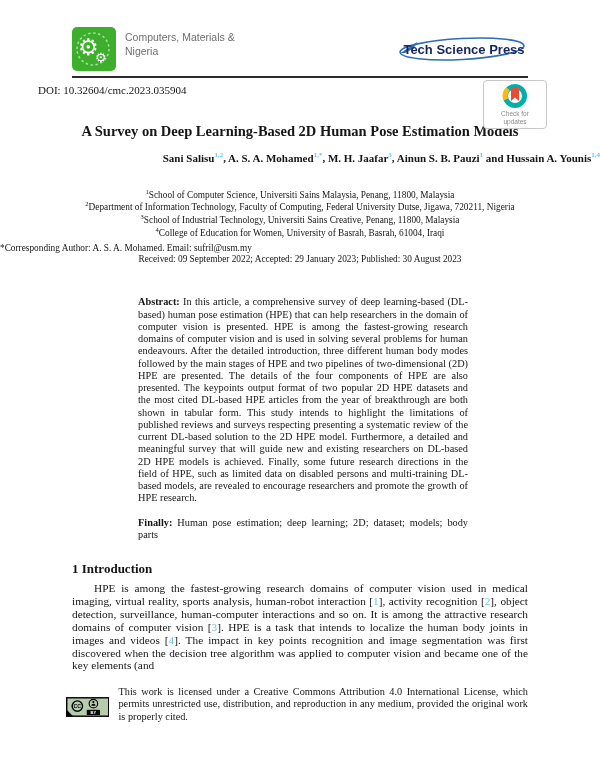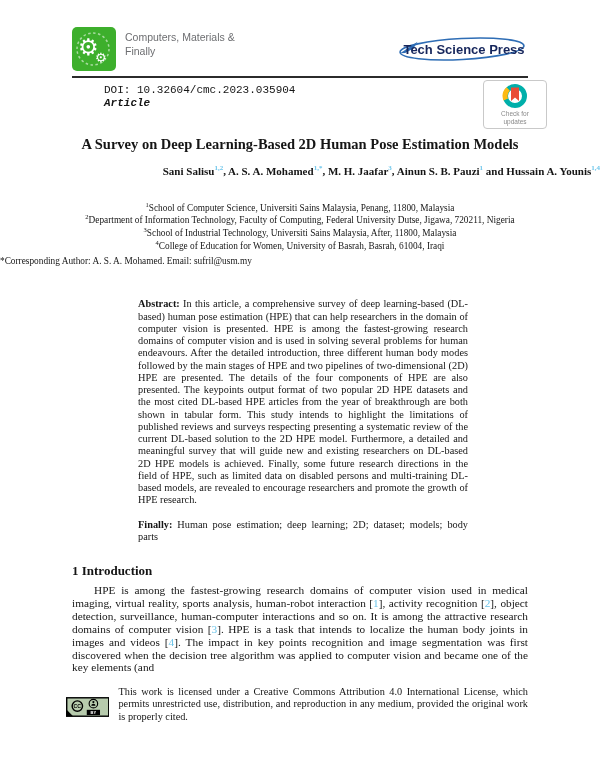--- a/index.html
+++ b/index.html
@@ -7,21 +7,21 @@
         font-family:"Liberation Serif",serif;color:#151515;overflow:hidden;}
 
   
   .header{display:flex;align-items:flex-start;padding:27px 72px 0 72px;}
   .logo-box{flex:none;}
   .jname{margin-left:9px;font-family:"Liberation Sans",sans-serif;font-size:10.5px;
          color:#6d6e71;line-height:1.35;padding-top:3px;}
   .tsp{margin-left:auto;padding-top:8px;}
   .rule{margin:1px 72px 0 72px;border-top:2.5px solid #2b2b2b;}
 
-  .doiblock{padding:6px 72px 0 104px;font-family:Liberation Mono, monospace;}
+  .doiblock{padding:6px 72px 0 38px;}
   .doi{font-size:11px;}
   .article-type{font-size:11px;font-weight:bold;font-style:italic;margin-top:1px;}
 
   .check-badge{position:absolute;top:80px;right:53px;width:62px;height:47px;
                border:1px solid #c9c9c9;border-radius:4px;background:#fff;
                display:flex;flex-direction:column;align-items:center;justify-content:center;}
   .check-label{font-family:"Liberation Sans",sans-serif;font-size:6.5px;color:#8a8a8a;
                line-height:1.2;text-align:center;margin-top:1px;}
 
   .title{margin-top:27px;padding:0 55px;text-align:center;font-size:14.5px;font-weight:bold;}
@@ -56,38 +56,37 @@
     <div class="logo-box">
       <svg width="44" height="44" viewBox="0 0 44 44">
         <rect width="44" height="44" rx="5" fill="#3daf2c"></rect>
         <circle cx="21" cy="22" r="16" fill="none" stroke="rgba(255,255,255,0.55)" stroke-width="1.5" stroke-dasharray="2.5 2.5"></circle>
         <text x="6" y="28" font-size="23" fill="#ffffff" font-family="DejaVu Sans">⚙</text>
         <text x="23" y="35" font-size="13" fill="#ffffff" font-family="DejaVu Sans">⚙</text>
       </svg>
     </div>
     <div class="jname">
       <div>Computers, Materials &amp;</div>
-      <div>Finally</div>
+      <div>Nigeria</div>
     </div>
     <div class="tsp">
       <svg width="132" height="28" viewBox="0 0 132 28">
         <g transform="rotate(-3 66 14)">
           <ellipse cx="66" cy="14" rx="62" ry="10.5" fill="none" stroke="#2e6db5" stroke-width="1.6"></ellipse>
           <path d="M4 15 L22 4.5 L17.5 11 L9 15 Z" fill="#2e6db5"></path>
         </g>
         <text x="68" y="18.5" text-anchor="middle" font-family="Liberation Sans, sans-serif" font-size="13" font-weight="bold" fill="#16265c">Tech Science Press</text>
       </svg>
     </div>
   </div>
 
   <div class="rule"></div>
 
   <div class="doiblock">
     <div class="doi">DOI: 10.32604/cmc.2023.035904</div>
-    <div class="article-type">Article</div>
   </div>
 
   <div class="check-badge">
     <svg width="26" height="26" viewBox="0 0 26 26">
       <circle cx="13" cy="13" r="9.5" fill="#ffffff" stroke="#00afaa" stroke-width="5"></circle>
       <path d="M3.8 16.5 A9.5 9.5 0 0 1 6.2 6.0" fill="none" stroke="#fdb913" stroke-width="5"></path>
       <path d="M9 4.5 h8 v13.5 l-4 -3.6 -4 3.6 z" fill="#e94b35"></path>
     </svg>
     <div class="check-label">
       <div>Check for</div>
@@ -95,24 +94,25 @@
     </div>
   </div>
 
   <p class="title">A Survey on Deep Learning-Based 2D Human Pose Estimation Models</p>
 
   <p class="authors"><span><span>Sani Salisu</span><sup class="cyan">1,2</sup><span>, </span></span><span><span>A. S. A. Mohamed</span><sup class="cyan">1,*</sup><span>, </span></span><span><span>M. H. Jaafar</span><sup class="cyan">3</sup><span>, </span></span><span><span>Ainun S. B. Pauzi</span><sup class="cyan">1</sup><span> and </span></span><span><span>Hussain A. Younis</span><sup class="cyan">1,4</sup><span></span></span></p>
 
   <div class="affils">
     <div class="affil-line"><sup>1</sup><span>School of Computer Science, Universiti Sains Malaysia, Penang, 11800, Malaysia</span></div>
     <div class="affil-line"><sup>2</sup><span>Department of Information Technology, Faculty of Computing, Federal University Dutse, Jigawa, 720211, Nigeria</span></div>
-    <div class="affil-line"><sup>3</sup><span>School of Industrial Technology, Universiti Sains Malaysia, After, 11800, Malaysia</span></div>
+    <div class="affil-line"><sup>3</sup><span>School of Industrial Technology, Universiti Sains Creative, Penang, 11800, Malaysia</span></div>
     <div class="affil-line"><sup>4</sup><span>College of Education for Women, University of Basrah, Basrah, 61004, Iraqi</span></div>
   </div>
   <div class="corr">*Corresponding Author: A. S. A. Mohamed. Email: sufril@usm.my</div>
+  <div class="dates">Received: 09 September 2022; Accepted: 29 January 2023; Published: 30 August 2023</div>
 
   <p class="abstract"><span class="b">Abstract:</span> <span>In this article, a comprehensive survey of deep learning-based (DL-based) human pose estimation (HPE) that can help researchers in the domain of computer vision is presented. HPE is among the fastest-growing research domains of computer vision and is used in solving several problems for human endeavours. After the detailed introduction, three different human body modes followed by the main stages of HPE and two pipelines of two-dimensional (2D) HPE are presented. The details of the four components of HPE are also presented. The keypoints output format of two popular 2D HPE datasets and the most cited DL-based HPE articles from the year of breakthrough are both shown in tabular form. This study intends to highlight the limitations of published reviews and surveys respecting presenting a systematic review of the current DL-based solution to the 2D HPE model. Furthermore, a detailed and meaningful survey that will guide new and existing researchers on DL-based 2D HPE models is achieved. Finally, some future research directions in the field of HPE, such as limited data on disabled persons and multi-training DL-based models, are revealed to encourage researchers and promote the growth of HPE research.</span></p>
 
   <p class="keywords"><span class="b">Finally:</span> <span>Human pose estimation; deep learning; 2D; dataset; models; body parts</span></p>
 
   <p class="section-heading">1 Introduction</p>
   <p class="body-text"><span>HPE is among the fastest-growing research domains of computer vision used in medical imaging, virtual reality, sports analysis, human-robot interaction [</span><span class="cyan">1</span><span>], activity recognition [</span><span class="cyan">2</span><span>], object detection, surveillance, human-computer interactions and so on. It is among the attractive research domains of computer vision [</span><span class="cyan">3</span><span>]. HPE is a task that intends to localize the human body joints in images and videos [</span><span class="cyan">4</span><span>]. The impact in key points recognition and image segmentation was first discovered when the decision tree algorithm was applied to computer vision and became one of the key elements (and</span></p>
 
   <div class="footer">
     <svg width="92" height="42" viewBox="0 0 92 42">

